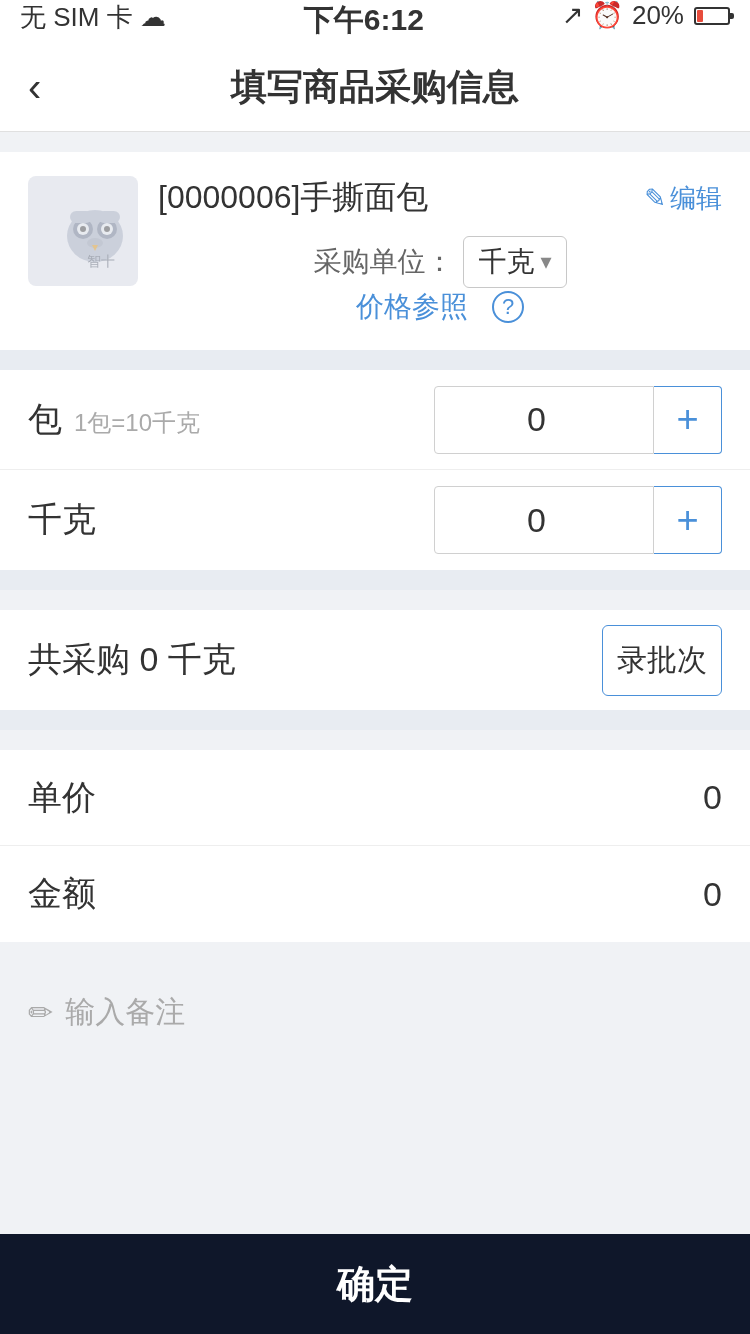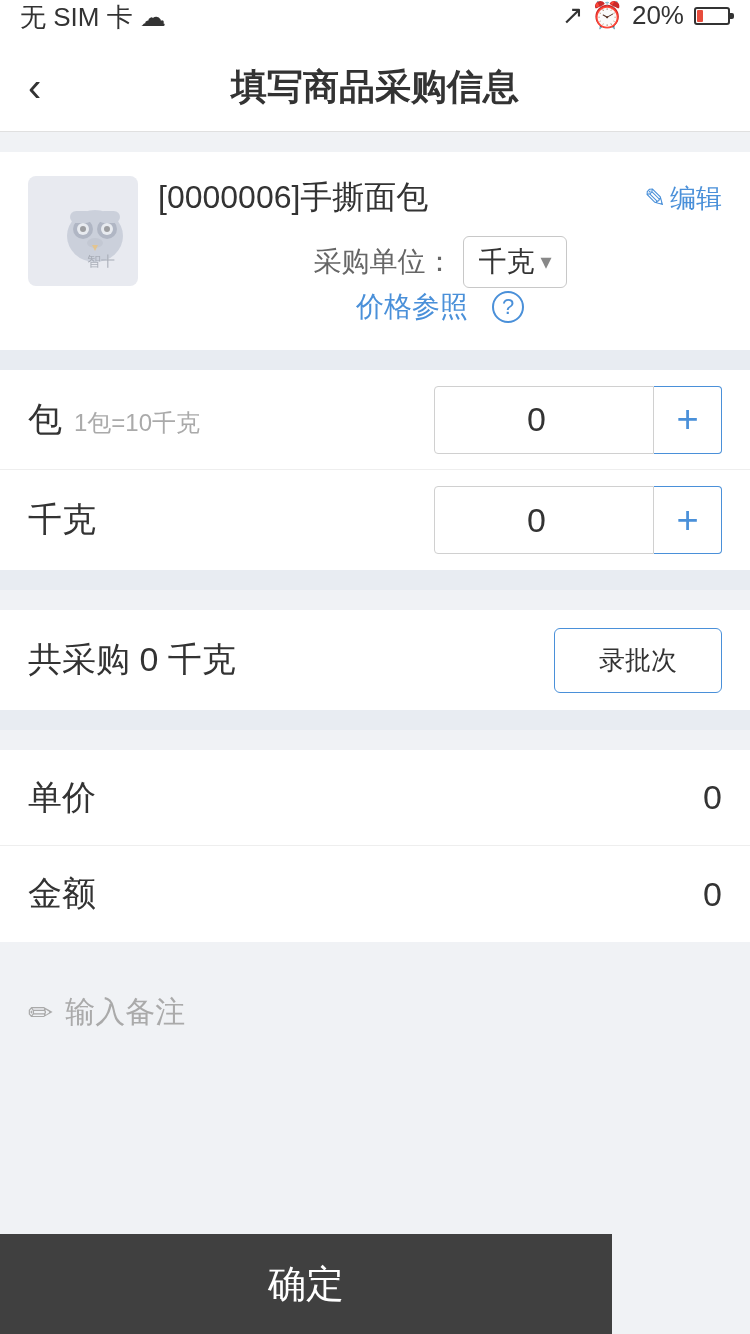--- a/index.html
+++ b/index.html
@@ -234,22 +234,22 @@
       padding: 0 28px;
       height: 100px;
     }
     .total-label {
       font-size: 34px;
       color: #333;
     }
     .record-btn {
       border: 1px solid #4a90d9;
       border-radius: 6px;
-      padding: 14px 44px;
-      font-size: 26px;
+      padding: 14px 14px;
+      font-size: 30px;
       color: #333;
       background: #fff;
       cursor: pointer;
     }
 
     
     .price-section {
       background: #fff;
       margin-top: 20px;
     }
@@ -296,40 +296,41 @@
     .main-content {
       min-height: 600px;
       background: #f0f2f5;
     }
 
     
     .confirm-btn {
       position: fixed;
       bottom: 0;
       left: 0;
-      width: 612px;
+      width: 750px;
       height: 100px;
-      background: #404040;
+      background: #0f172a;
       color: #fff;
       font-size: 38px;
-      font-weight: 400;
+      font-weight: 700;
       border: none;
       cursor: pointer;
       display: flex;
       align-items: center;
       justify-content: center;
     }
   </style>
 </head>
 <body>
 
 <div class="status-bar">
   <div class="status-left">
     <span>无 SIM 卡 ☁</span>
   </div>
+  <div class="status-center">下午6:12</div>
   <div class="status-right">
     <span>↗</span>
     <span>⏰</span>
     <span>20%</span>
     <span style="display:inline-block;width:36px;height:18px;border:2px solid #333;border-radius:3px;position:relative;margin-left:2px;">
       <span style="position:absolute;left:1px;top:1px;bottom:1px;width:20%;background:#e74c3c;border-radius:1px;"></span>
       <span style="position:absolute;right:-6px;top:4px;bottom:4px;width:4px;background:#333;border-radius:0 2px 2px 0;"></span>
     </span>
   </div>
 </div>

